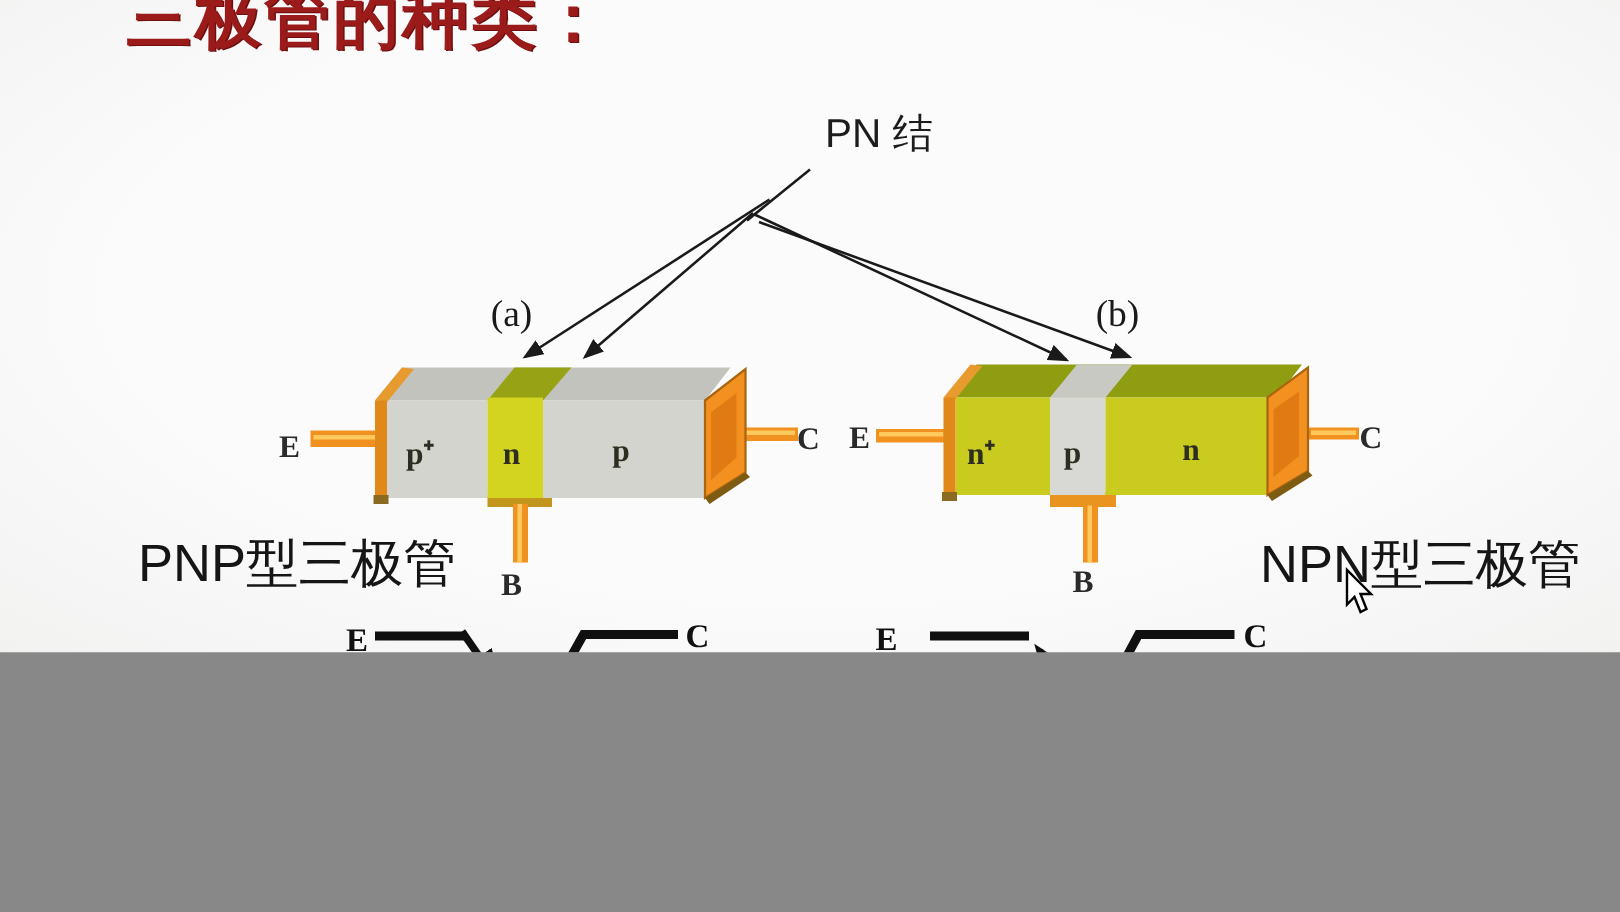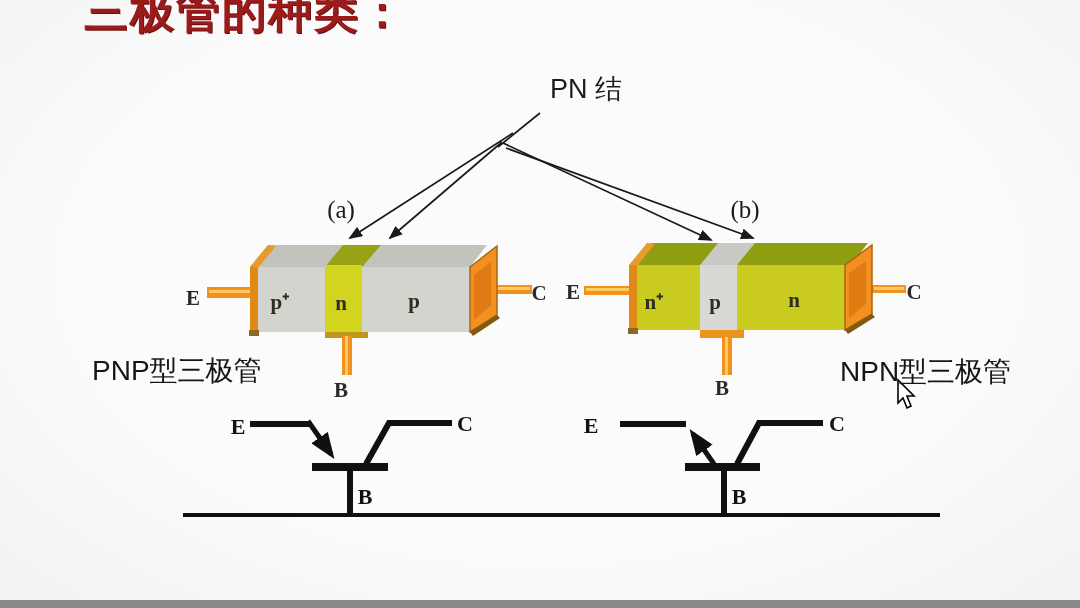--- a/index.html
+++ b/index.html
@@ -1,29 +1,29 @@
 <!DOCTYPE html>
 <html><head>
 <meta charset="utf-8">
 <style>
   html,body{margin:0;padding:0;background:#888;}
   .stage{
-    position:relative;width:1080px;height:600px;overflow:hidden;
+    position:relative;width:1080px;height:435px;overflow:hidden;
     background:radial-gradient(ellipse at 50% 45%, #fbfbfc 60%, #f2f2f1 100%);
     font-family:"Liberation Sans", sans-serif;
   }
   svg.art{position:absolute;left:0;top:0;}
   .lbl{position:absolute;transform:translate(-50%,-50%);white-space:nowrap;color:#1a1a1a;}
   .serif{font-family:"Liberation Serif", serif;}
   .title{
     position:absolute;left:84px;top:-17px;transform:none;
     font-size:44px;font-weight:bold;letter-spacing:2px;color:#9b1b1b;
     text-shadow:1px 1px 0 #6e0e0e;
   }
-  .caption{font-size:28px;color:#151515;transform:translate(0,0);}
+  .caption{font-size:35px;color:#151515;transform:translate(0,0);}
   .pnlabel{font-size:27px;color:#1c1c1c;margin-left:40px;}
   .tag{font-size:25px;}
   .region{font-size:21px;font-weight:bold;color:#2e2e20;}
   .term{font-size:21px;font-weight:bold;color:#2a2a2a;}
   .symterm{font-size:22px;font-weight:bold;color:#111;}
 </style>
 </head>
 <body>
 
 <div class="stage">

